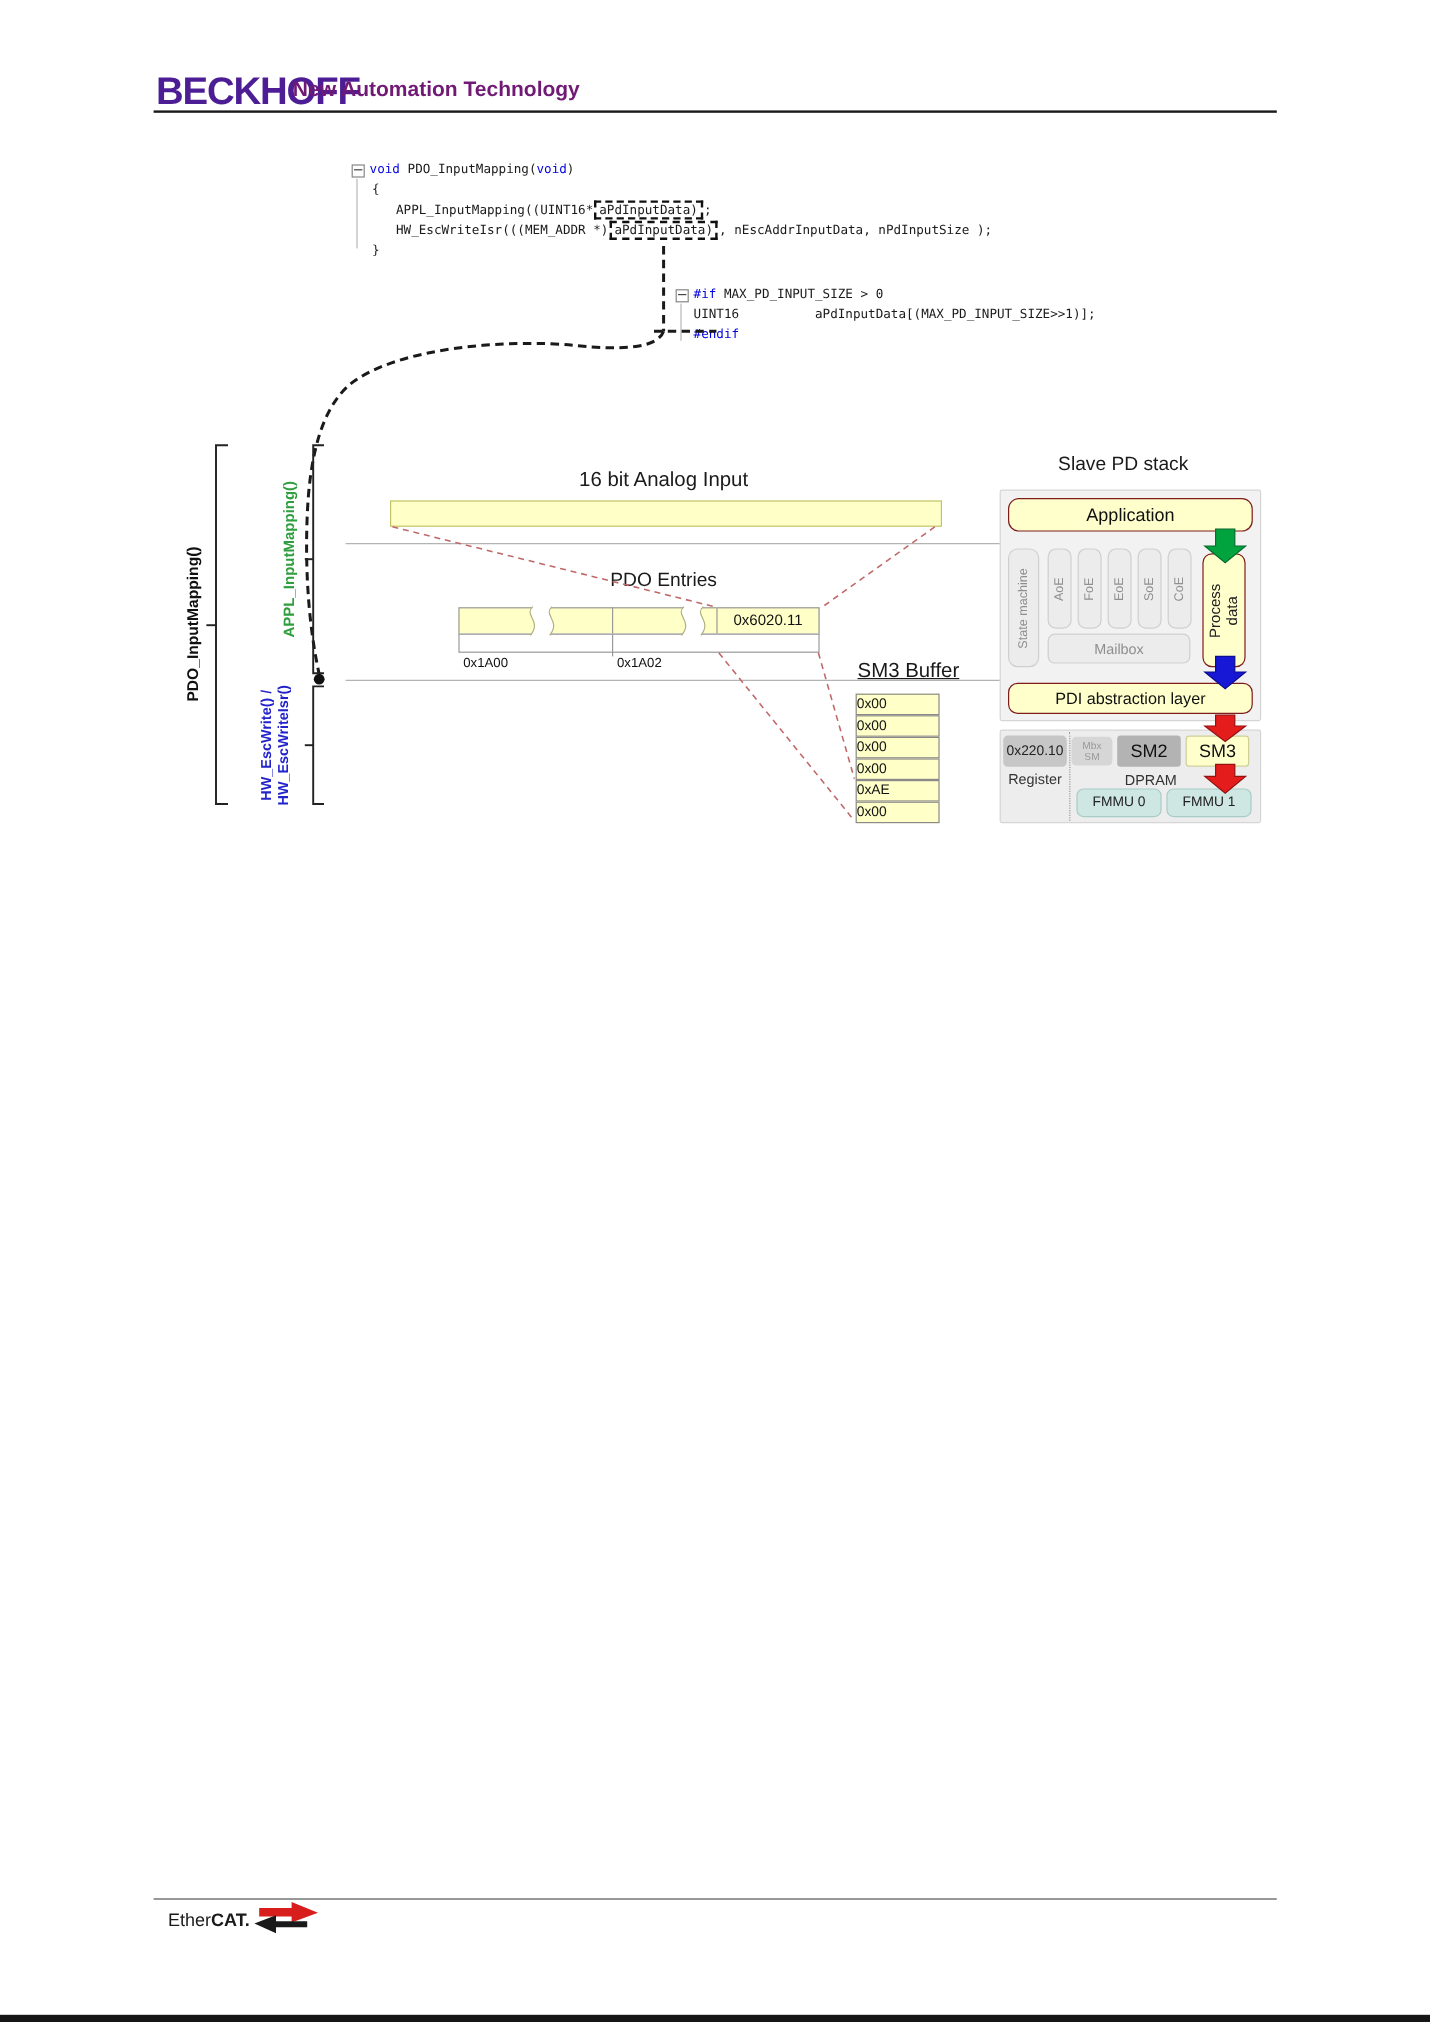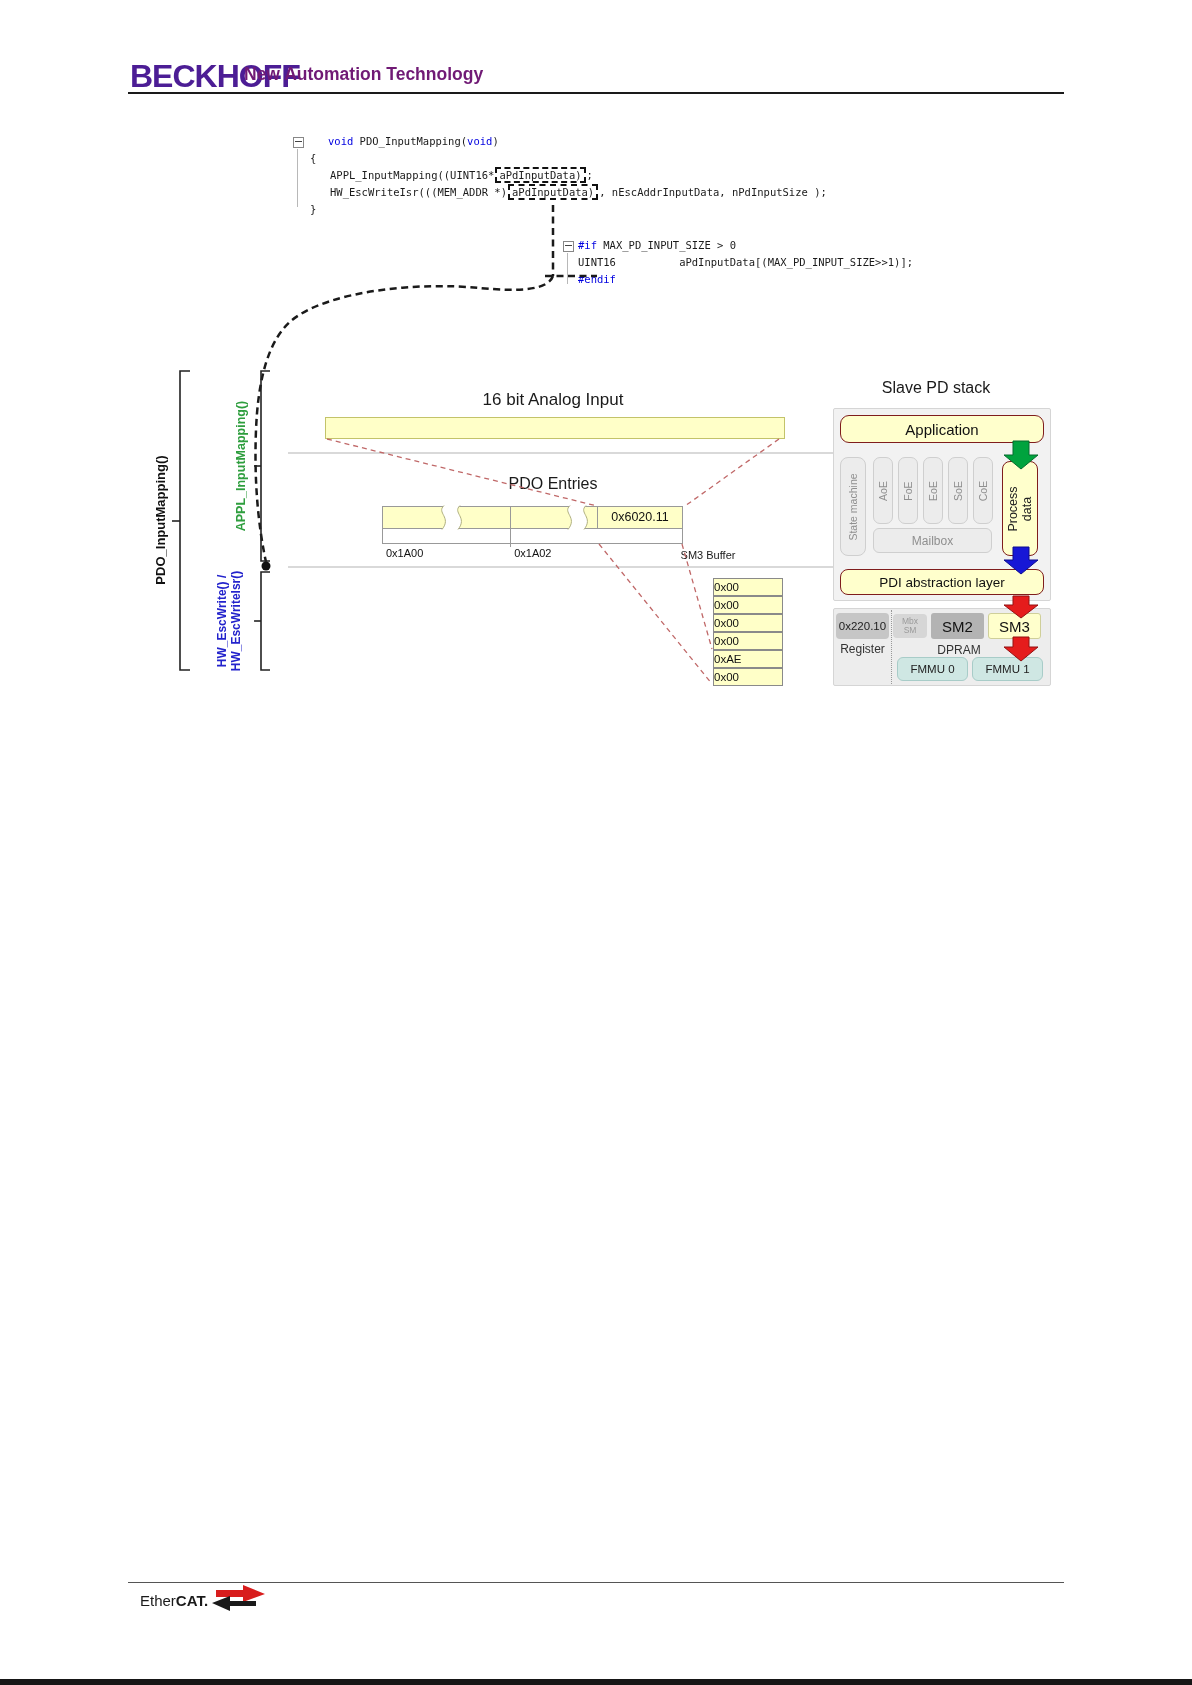--- a/index.html
+++ b/index.html
@@ -44,21 +44,21 @@
 <body>
 
 <div class="abs brand" style="left:130px;top:58px;">BECKHOFF</div>
 <div class="abs tagline" style="left:244px;top:64px;">New Automation Technology</div>
 <div class="abs rule" style="left:128px;top:92px;width:936px;"></div>
 
 <div class="abs">
   <div class="fold" style="left:293px;top:137px;"></div>
   <div class="foldguide" style="left:297px;top:149px;height:58px;"></div>
 
-  <div class="codeline" style="left:308px;top:134px;margin-left:20px;"><span class="kw">void</span><span> PDO_InputMapping(</span><span class="kw">void</span><span>)</span></div>
+  <div class="codeline" style="left:308px;top:134px;"><span class="kw">void</span><span> PDO_InputMapping(</span><span class="kw">void</span><span>)</span></div>
   <div class="codeline" style="left:310px;top:151px;">{</div>
   <div class="codeline" style="left:330px;top:168px;"><span>APPL_InputMapping((UINT16*</span><span class="dbox">aPdInputData)</span><span>;</span></div>
   <div class="codeline" style="left:330px;top:185px;"><span>HW_EscWriteIsr(((MEM_ADDR *)</span><span class="dbox">aPdInputData)</span><span>, nEscAddrInputData, nPdInputSize );</span></div>
   <div class="codeline" style="left:310px;top:202px;">}</div>
 </div>
 
 <div class="abs">
   <div class="fold" style="left:563px;top:241px;"></div>
   <div class="foldguide" style="left:567px;top:253px;height:31px;"></div>
 
@@ -79,21 +79,21 @@
 
 <div class="dlabel" style="left:553px;top:475px;font-size:16px;">PDO Entries</div>
 <div class="ybar" style="left:382px;top:506px;width:301px;height:23px;border-color:#999;"></div>
 <div class="abs" style="left:510px;top:506px;width:1px;height:23px;background:#999;"></div>
 <div class="abs" style="left:597px;top:506px;width:86px;height:23px;background:#ffffc8;border:1px solid #999;box-sizing:border-box;text-align:center;font-size:12.5px;line-height:21px;">0x6020.11</div>
 <div class="cellrow" style="left:382px;top:528px;width:301px;height:16px;">
   <div class="cell" style="width:128px;">0x1A00</div>
   <div class="cell" style="width:173px;border-left:1px solid #999;">0x1A02</div>
 </div>
 
-<div class="dlabel" style="left:708px;top:549px;font-size:11px;">SM3 Buffer</div>
+<div class="dlabel" style="left:757px;top:549px;font-size:17px;text-decoration:underline;">SM3 Buffer</div>
 <div class="sm3cell" style="left:713px;top:578px;width:70px;height:18px;">0x00</div>
 <div class="sm3cell" style="left:713px;top:596px;width:70px;height:18px;">0x00</div>
 <div class="sm3cell" style="left:713px;top:614px;width:70px;height:18px;">0x00</div>
 <div class="sm3cell" style="left:713px;top:632px;width:70px;height:18px;">0x00</div>
 <div class="sm3cell" style="left:713px;top:650px;width:70px;height:18px;">0xAE</div>
 <div class="sm3cell" style="left:713px;top:668px;width:70px;height:18px;">0x00</div>
 
 <div class="dlabel" style="left:936px;top:379px;font-size:16px;">Slave PD stack</div>
 <div class="panel" style="left:833px;top:408px;width:218px;height:193px;"></div>
 

